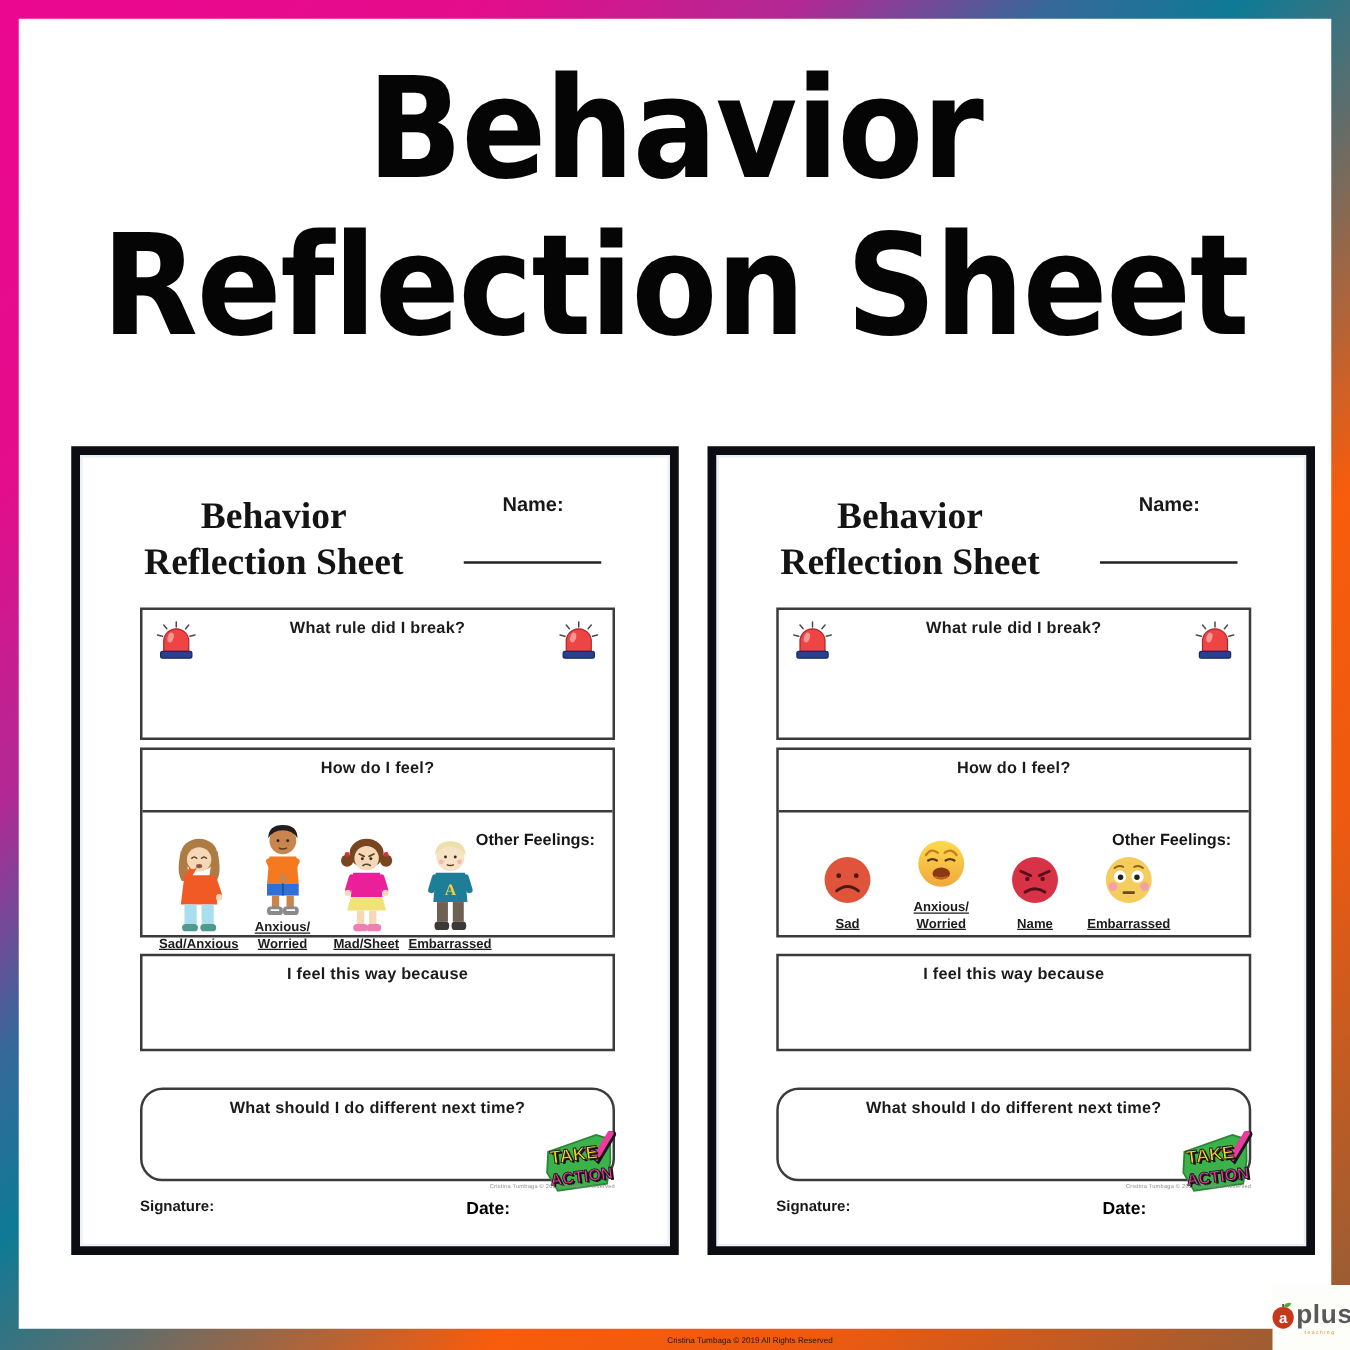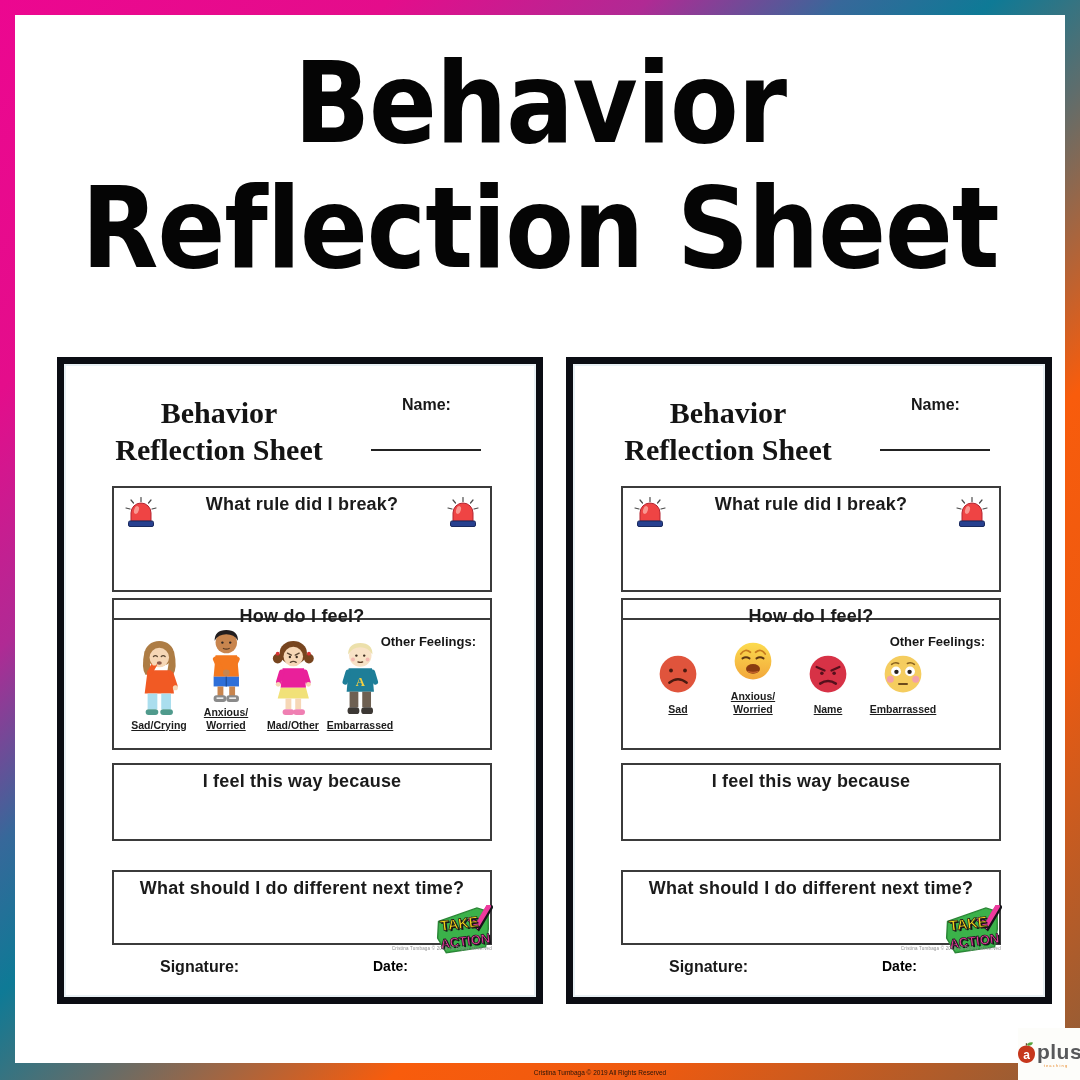--- a/index.html
+++ b/index.html
@@ -21,43 +21,43 @@
          box-shadow:inset 0 0 0 2px #e9f1f5;}
   .sheet.left{left:42px;} .sheet.right{left:551px;}
 
   .sheet-title{position:absolute;left:15px;top:30px;width:280px;text-align:center;
                font-family:"Liberation Serif",serif;font-weight:bold;color:#141414;
                font-size:30px;line-height:37px;}
   .name-label{position:absolute;left:338px;top:32px;font-size:16px;font-weight:bold;color:#181818;}
   .name-line{position:absolute;left:307px;top:85px;width:110px;border-top:2px solid #222;}
 
   .wbox{position:absolute;left:48px;width:380px;border:2px solid #3b3b3b;box-sizing:border-box;background:#fff;}
-  .wbox-head{font-size:18px;font-weight:bold;color:#1b1b1b;text-align:center;padding-top:6px;letter-spacing:.2px;}
+  .wbox-head{font-size:13px;font-weight:bold;color:#1b1b1b;text-align:center;padding-top:6px;letter-spacing:.2px;}
   .box-rule{top:122px;height:106px;}
   .box-feel{top:234px;height:152px;}
-  .feel-header{height:20px;border-bottom:2px solid #3b3b3b;box-sizing:border-box;}
+  .feel-header{height:50px;border-bottom:2px solid #3b3b3b;box-sizing:border-box;}
   .feel-content{position:relative;height:114px;}
   .box-because{top:399px;height:78px;}
-  .box-different{top:506px;height:75px;}
+  .box-different{top:506px;height:75px;border-radius:18px;}
 
   .siren{position:absolute;top:8px;width:34px;height:32px;}
   .siren.sl{left:10px;} .siren.sr{right:10px;}
 
   .feel-row{position:absolute;left:16px;top:6px;display:flex;align-items:flex-end;gap:9px;}
   .feel-row.emoji-row{left:26px;top:20px;gap:17px;}
   .feel-item{display:flex;flex-direction:column;align-items:center;width:58px;}
   .feel-item .kidpic{height:78px;}
   .feel-item .emojipic{height:42px;margin-bottom:6px;}
   .feel-label{font-size:10.5px;font-weight:bold;color:#1c1c1c;text-align:center;line-height:1.2;margin-top:2px;text-decoration:underline;}
   .other-feelings{position:absolute;right:14px;top:14px;font-size:13px;font-weight:bold;color:#161616;}
 
   .sticker{position:absolute;right:-5px;bottom:-12px;width:62px;height:50px;}
   .micro-copy{position:absolute;left:48px;top:582px;width:380px;text-align:right;
               font-size:4.5px;color:#8d8d8d;letter-spacing:.2px;}
-  .sig-label{position:absolute;left:48px;top:594px;font-size:16px;font-weight:bold;color:#181818;margin-left:48px;}
+  .sig-label{position:absolute;left:48px;top:594px;font-size:12px;font-weight:bold;color:#181818;}
   .date-label{position:absolute;left:309px;top:594px;font-size:14px;font-weight:bold;color:#000000;}
 
   
   .footer-copy{position:absolute;bottom:4px;left:120px;right:0;text-align:center;
                font-size:6.5px;color:#26140a;}
   .brand{position:absolute;right:0;bottom:0;width:62px;height:52px;background:#fdfdfa;
          display:flex;flex-direction:column;align-items:center;justify-content:center;}
   .brand-row{display:flex;align-items:center;}
   .brand-plus{font-size:21px;font-weight:bold;color:#58595b;letter-spacing:.5px;}
   .brand-sub{font-size:4px;color:#e98a2b;letter-spacing:1.2px;margin-top:-1px;margin-left:14px;}
@@ -125,21 +125,21 @@
                 <path d="M16,32 L40,32 L43,56 L13,56 Z" fill="#f15a24"></path>
                 <line x1="18" y1="35" x2="23" y2="26" stroke="#f15a24" stroke-width="5.5" stroke-linecap="round"></line>
                 <circle cx="23" cy="24.5" r="2.6" fill="#f6d7b6"></circle>
                 <line x1="40" y1="36" x2="44" y2="48" stroke="#f15a24" stroke-width="5.5" stroke-linecap="round"></line>
                 <circle cx="44.5" cy="50" r="2.6" fill="#f6d7b6"></circle>
                 <rect x="16" y="56" width="10" height="16" fill="#aadeee"></rect>
                 <rect x="30" y="56" width="10" height="16" fill="#aadeee"></rect>
                 <rect x="14" y="72" width="13" height="6" rx="3" fill="#4f9a8c"></rect>
                 <rect x="29" y="72" width="13" height="6" rx="3" fill="#4f9a8c"></rect>
               </svg>
-              <div class="feel-label">Sad/Crying</div>
+              <div class="feel-label">Sad/Anxious</div>
             </div>
 
             <div class="feel-item">
               <svg class="kidpic" viewBox="0 0 56 80">
                 <circle cx="28" cy="17" r="11" fill="#c8854e"></circle>
                 <path d="M16,15 Q16,4 28,4 Q40,4 40,15 Q36,8.5 28,8.5 Q20,8.5 16,15 Z" fill="#221d1e"></path>
                 <circle cx="24" cy="17" r="1.2" fill="#2e2421"></circle>
                   <circle cx="32" cy="17" r="1.2" fill="#2e2421"></circle>
                 <path d="M25,23 q3,1.5 6,0" stroke="#5a3a22" stroke-width="1.2" fill="none" stroke-linecap="round"></path>
                 <path d="M17,30 L39,30 L41,52 L15,52 Z" fill="#f4791f"></path>
@@ -174,21 +174,21 @@
                 <line x1="16" y1="34" x2="13" y2="44" stroke="#e9209a" stroke-width="5.5" stroke-linecap="round"></line>
                 <line x1="40" y1="34" x2="43" y2="44" stroke="#e9209a" stroke-width="5.5" stroke-linecap="round"></line>
                 <circle cx="12.5" cy="46.5" r="2.5" fill="#f6d7b6"></circle>
                   <circle cx="43.5" cy="46.5" r="2.5" fill="#f6d7b6"></circle>
                 <path d="M15,50 L41,50 L44,61 L12,61 Z" fill="#f1e178"></path>
                 <rect x="20" y="61" width="6" height="11" fill="#f6d7b6"></rect>
                 <rect x="30" y="61" width="6" height="11" fill="#f6d7b6"></rect>
                 <rect x="17" y="72" width="12" height="6" rx="3" fill="#ef7fb2"></rect>
                 <rect x="28" y="72" width="12" height="6" rx="3" fill="#ef7fb2"></rect>
               </svg>
-              <div class="feel-label">Mad/Other</div>
+              <div class="feel-label">Mad/Sheet</div>
             </div>
 
             <div class="feel-item">
               <svg class="kidpic" viewBox="0 0 56 80">
                 <circle cx="28" cy="17" r="11.5" fill="#f8e2c6"></circle>
                 <path d="M15.5,16 Q15.5,4 28,4 Q40.5,4 40.5,16 Q36,8.5 28,8.5 Q20,8.5 15.5,16 Z" fill="#ece0ab"></path>
                 <circle cx="24" cy="17" r="1.2" fill="#3a2c20"></circle>
                   <circle cx="32" cy="17" r="1.2" fill="#3a2c20"></circle>
                 <circle cx="20.5" cy="21" r="2" fill="#f4b8b0"></circle>
                   <circle cx="35.5" cy="21" r="2" fill="#f4b8b0"></circle>

